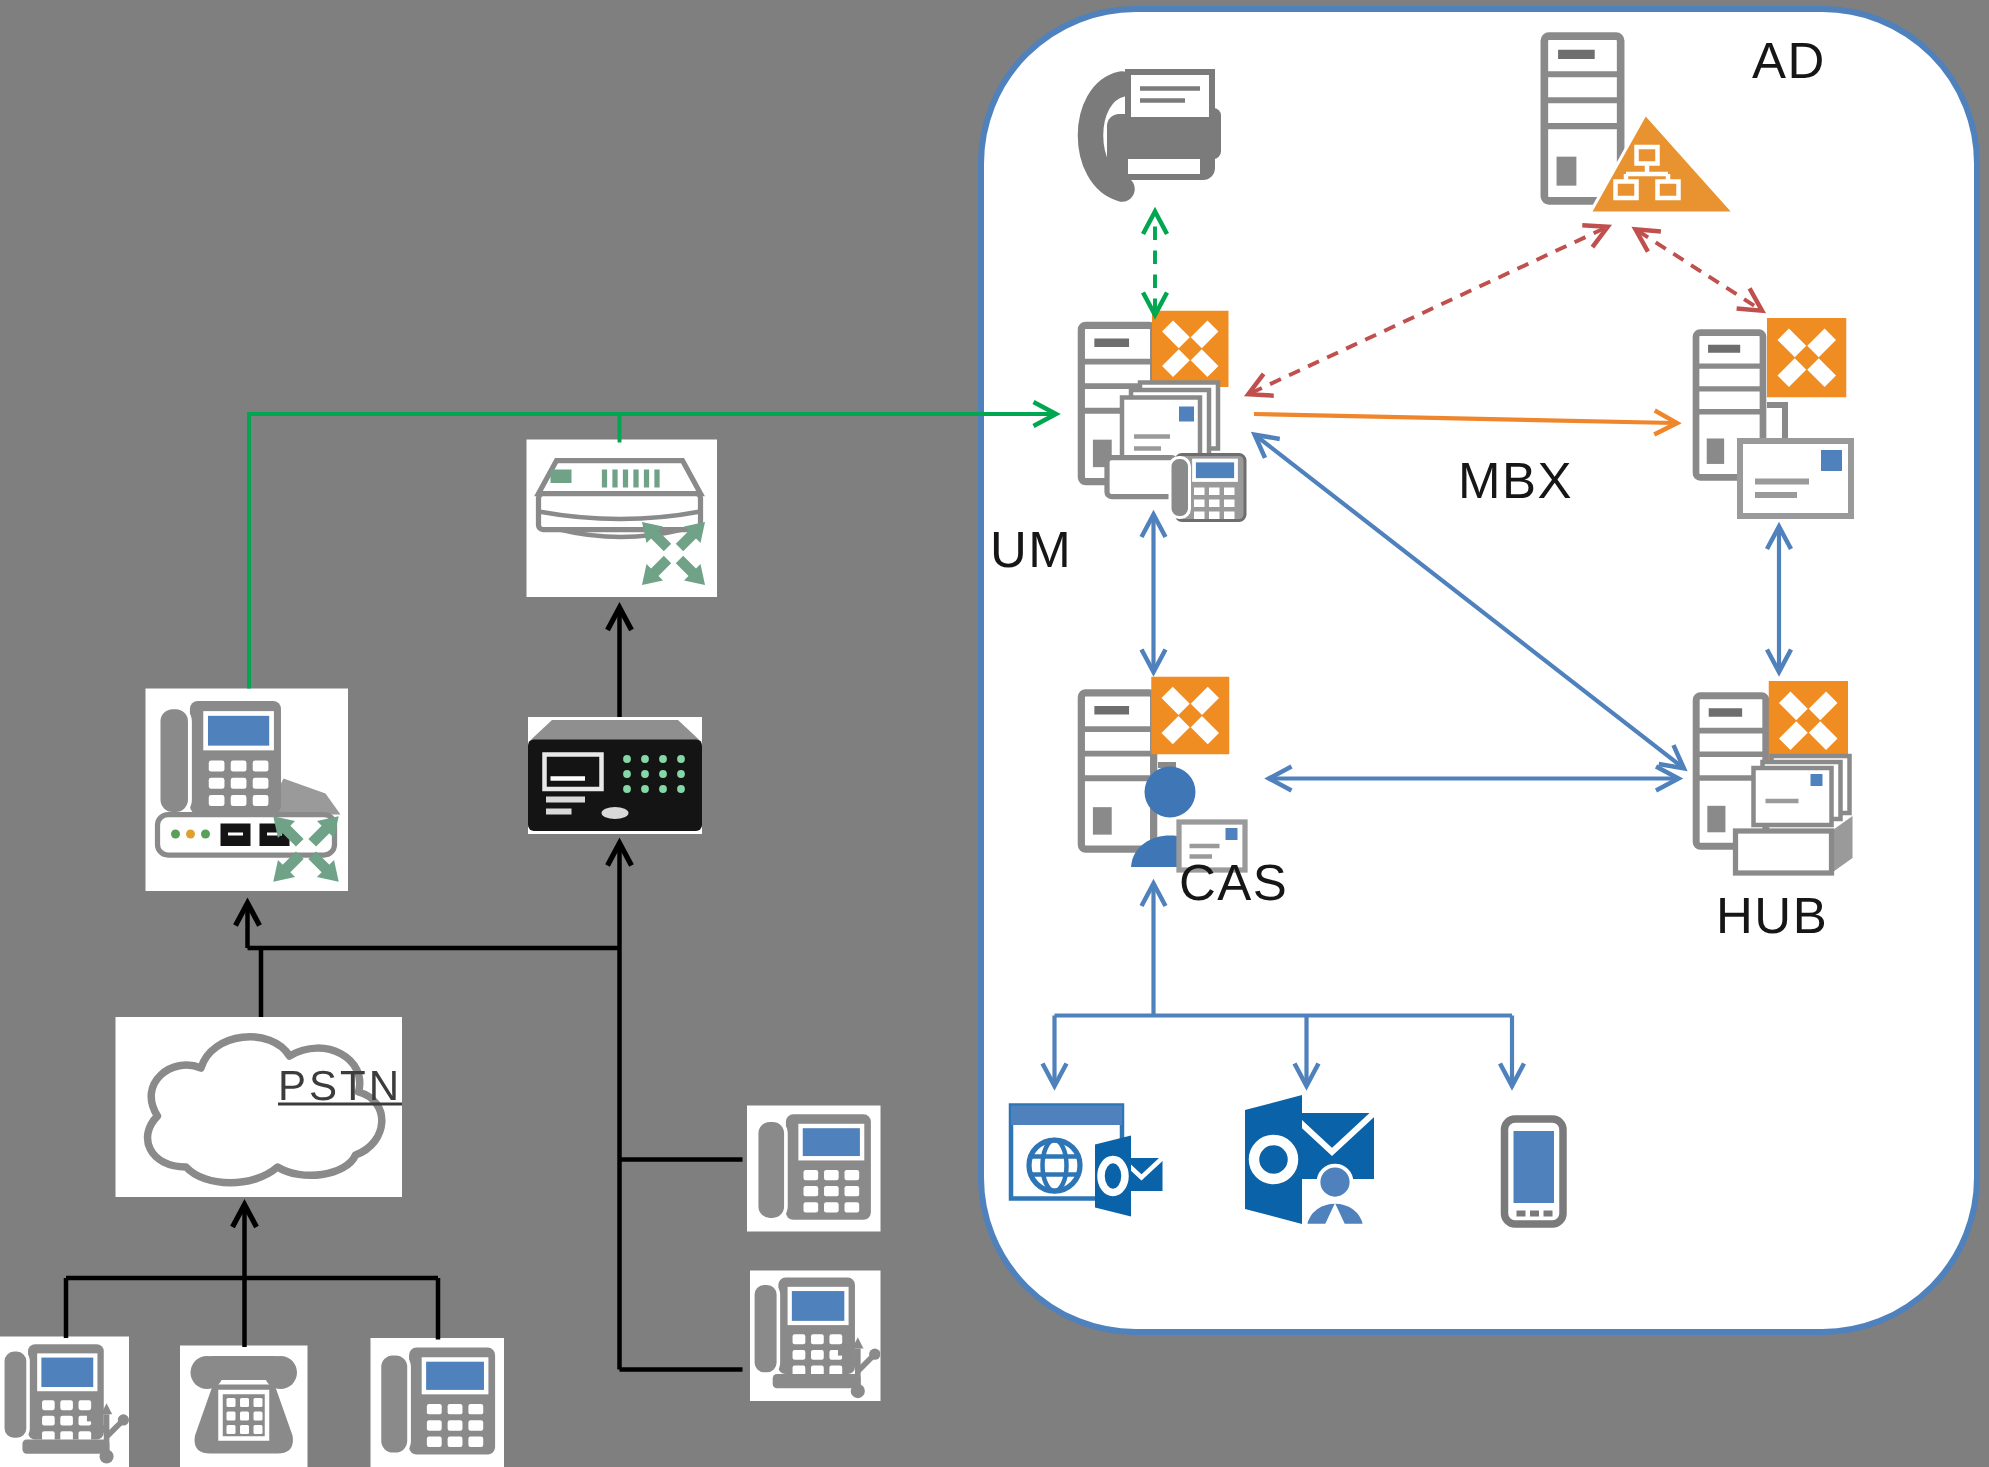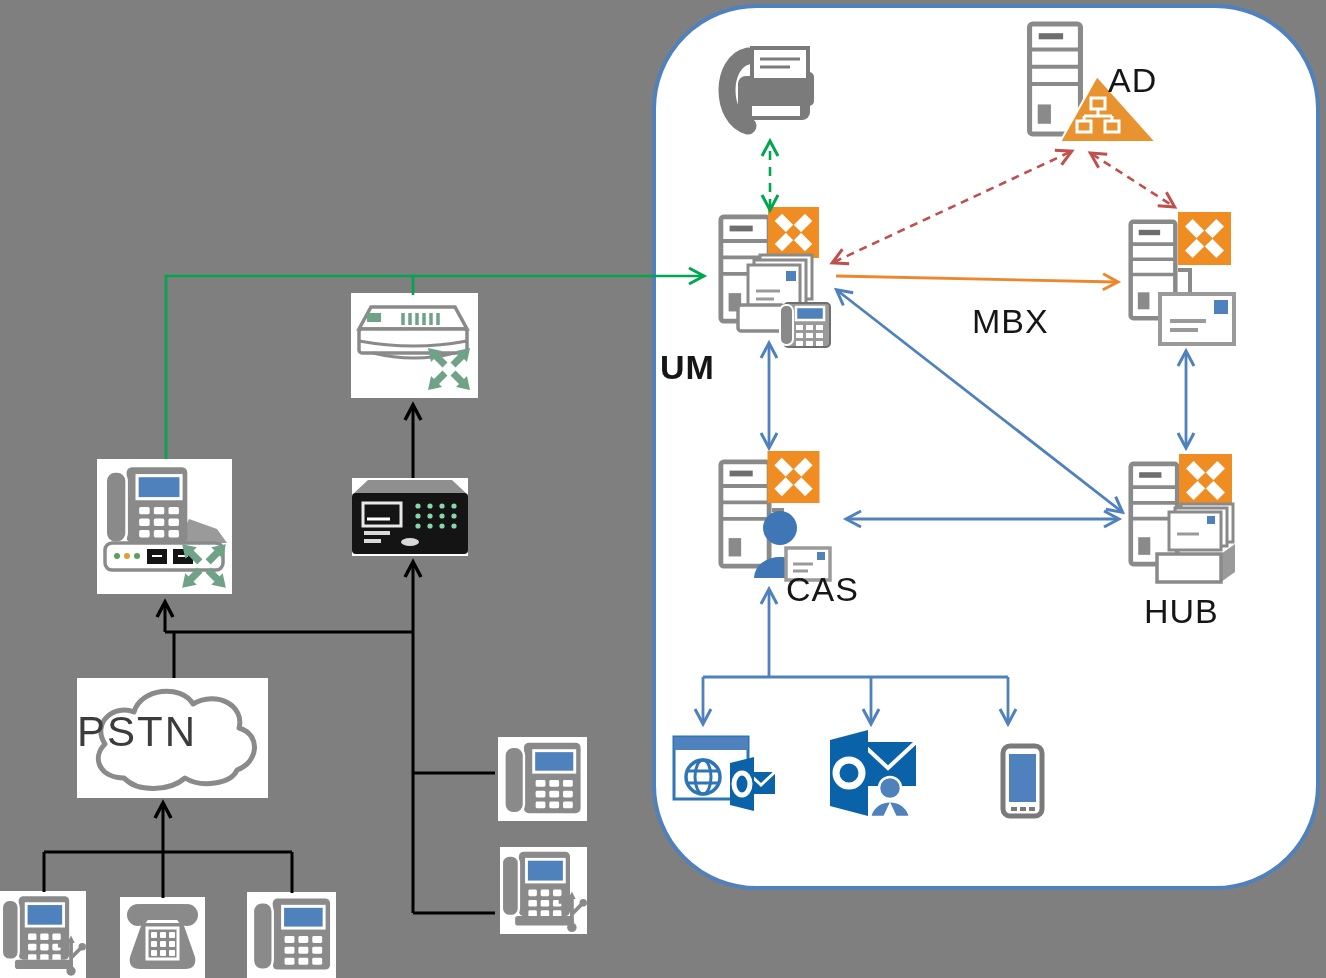--- a/index.html
+++ b/index.html
@@ -4,21 +4,21 @@
 <style>
   html,body{margin:0;padding:0;}
   body{font-family:"Liberation Sans", sans-serif;}
   .stage{position:relative;width:1326px;height:978px;background:#7f7f7f;overflow:hidden;}
   .panel{position:absolute;left:652px;top:4px;width:660px;height:878px;background:#ffffff;
          border:4px solid #4f81bd;border-radius:105px;}
   .node{position:absolute;}
   .whitebox{background:#ffffff;}
   .node svg{display:block;width:100%;height:100%;}
   .label{position:absolute;color:#161616;font-size:34px;letter-spacing:1px;white-space:nowrap;}
-  .label.pstn{font-size:42px;color:#3c3c3c;text-align:left;letter-spacing:2px;}
+  .label.pstn{font-size:28px;color:#3c3c3c;text-align:right;letter-spacing:2px;text-decoration:underline;}
   .connectors{position:absolute;left:0;top:0;width:1326px;height:978px;pointer-events:none;}
 </style>
 </head>
 <body>
 
 <div class="stage">
 
   <svg width="0" height="0" style="position:absolute" aria-hidden="true">
     <defs>
       <symbol id="sym-tower" viewBox="0 0 56 114">
@@ -232,21 +232,21 @@
         <rect x="71" y="80" width="14" height="11"></rect>
         <line x1="78" y1="91" x2="78" y2="98"></line>
         <line x1="64" y1="98" x2="92" y2="98"></line>
         <line x1="64" y1="98" x2="64" y2="103"></line>
         <line x1="92" y1="98" x2="92" y2="103"></line>
         <rect x="57" y="103" width="14" height="11"></rect>
         <rect x="85" y="103" width="14" height="11"></rect>
       </g>
     </svg>
   </div>
-  <div class="label" style="left:1108px;top:22px;margin-top:39px;">AD</div>
+  <div class="label" style="left:1168px;top:22px;">AD</div>
 
   <div class="node" style="left:714px;top:205px;width:120px;height:145px;">
     <svg viewBox="0 0 120 145">
       <use href="#sym-tower" x="4" y="9" width="54" height="110"></use>
       <path d="M58,62 h10 v26" stroke="#8a8a8a" stroke-width="4" fill="none"></path>
       <use href="#sym-exlogo" x="52" y="2" width="55" height="51"></use>
       <rect x="46" y="50" width="52" height="44" fill="#fff" stroke="#8a8a8a" stroke-width="3"></rect>
       <rect x="40" y="55" width="52" height="44" fill="#fff" stroke="#8a8a8a" stroke-width="3"></rect>
       <rect x="34" y="60" width="52" height="44" fill="#fff" stroke="#8a8a8a" stroke-width="3"></rect>
       <rect x="72" y="66" width="10" height="10" fill="#4f81bd"></rect>
@@ -264,21 +264,21 @@
           <rect x="82" y="128" width="7" height="5"></rect>
             <rect x="92" y="128" width="7" height="5"></rect>
             <rect x="102" y="128" width="7" height="5"></rect>
           <rect x="82" y="136" width="7" height="5"></rect>
             <rect x="92" y="136" width="7" height="5"></rect>
             <rect x="102" y="136" width="7" height="5"></rect>
         </g>
       </g>
     </svg>
   </div>
-  <div class="label" style="left:660px;top:348px;font-weight:bold;">UM</div>
+  <div class="label" style="left:660px;top:348px;">UM</div>
 
   <div class="node" style="left:1125px;top:208px;width:112px;height:140px;">
     <svg viewBox="0 0 112 140">
       <use href="#sym-tower" x="3" y="6" width="50" height="112"></use>
       <path d="M53,62 h12 v22" stroke="#8a8a8a" stroke-width="4" fill="none"></path>
       <use href="#sym-exlogo" x="53" y="4" width="53" height="53"></use>
       <use href="#sym-envelope" x="33" y="84" width="78" height="54"></use>
     </svg>
   </div>
   <div class="label" style="left:972px;top:302px;">MBX</div>

